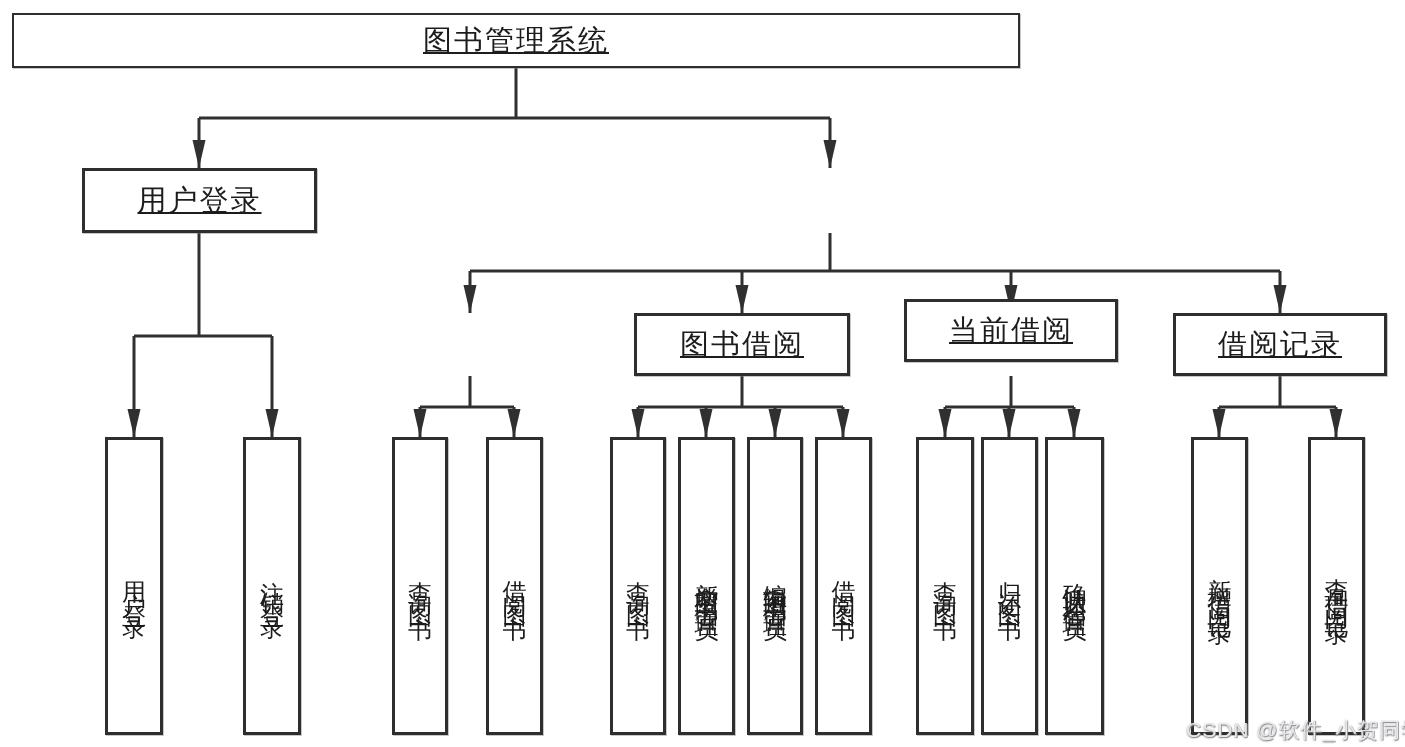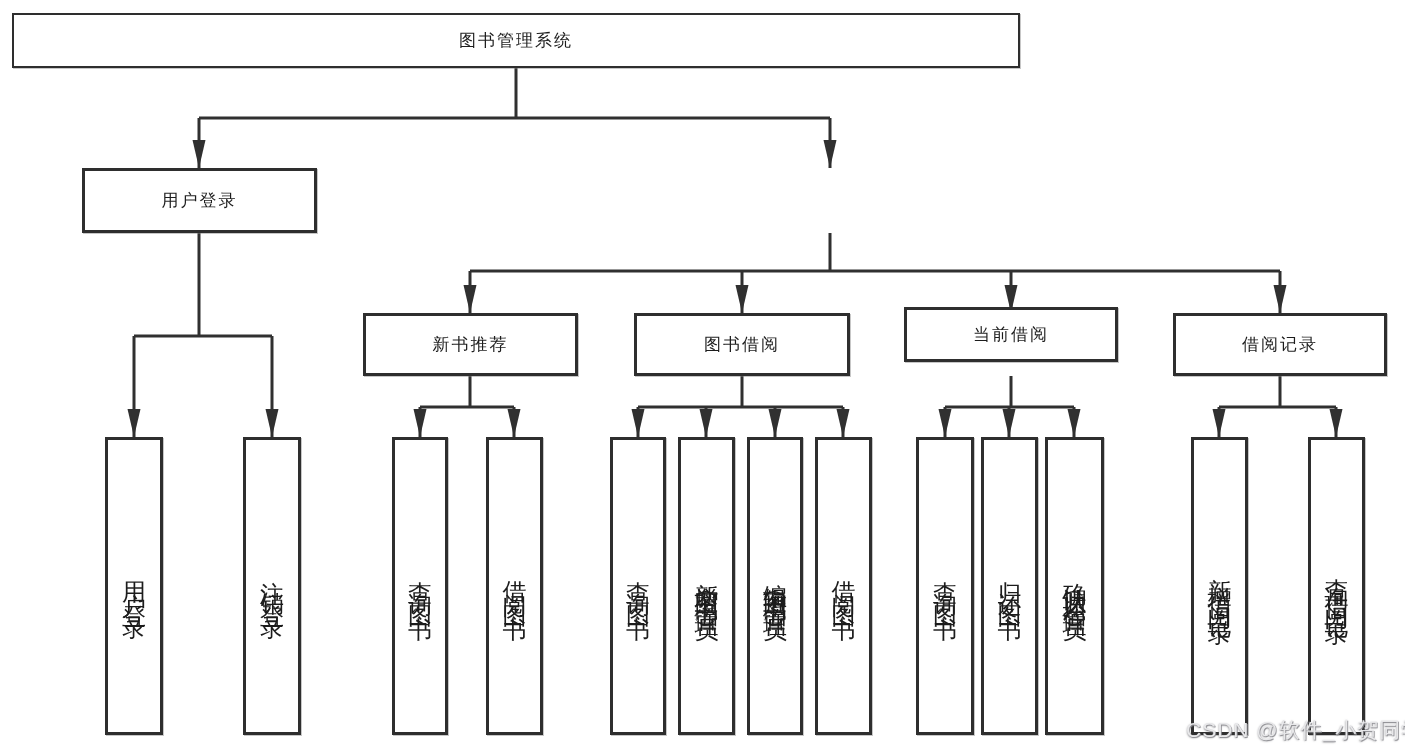--- a/index.html
+++ b/index.html
@@ -16,23 +16,24 @@
     position:absolute;
     background:#fff;
     border:3px solid #2e2e2e;
     box-shadow:1px 1px 0 rgba(130,130,130,.45);
     display:flex;align-items:center;justify-content:center;
     box-sizing:border-box;
     z-index:2;
   }
   .box.root{border-width:2px;}
   .hlabel{
-    font-size:17px;
+    font-size:29px;
     letter-spacing:2px;
     white-space:nowrap;
+    text-decoration:underline;
   }
   .vbox{align-items:center;justify-content:center;}
   .vtext{
     writing-mode:vertical-lr;
     text-orientation:mixed;
     font-size:24px;
     letter-spacing:10px;
     line-height:1;
     white-space:nowrap;
   }
@@ -93,27 +94,24 @@
   </svg>
 
   <div class="box root" style="left:12px;top:13px;width:1008px;height:55px;">
     <span class="hlabel">图书管理系统</span>
   </div>
 
   <div class="box" style="left:82px;top:168px;width:235px;height:65px;">
     <span class="hlabel">用户登录</span>
   </div>
 
-  <div class="box" style="left:363px;top:313px;width:215px;height:63px;">
-    <span class="hlabel">新书推荐</span>
-  </div>
   <div class="box" style="left:634px;top:313px;width:216px;height:63px;">
     <span class="hlabel">图书借阅</span>
   </div>
-  <div class="box" style="left:904px;top:307px;width:214px;height:55px;text-align:center;">
+  <div class="box" style="left:904px;top:299px;width:214px;height:63px;text-align:center;">
     <span class="hlabel">当前借阅</span>
   </div>
   <div class="box" style="left:1173px;top:313px;width:214px;height:63px;">
     <span class="hlabel">借阅记录</span>
   </div>
 
   <div class="box vbox" style="left:105px;top:437px;width:58px;height:298px;">
     <span class="vtext" style="letter-spacing: 12px;">用户登录</span>
   </div>
   <div class="box vbox" style="left:243px;top:437px;width:58px;height:298px;">

